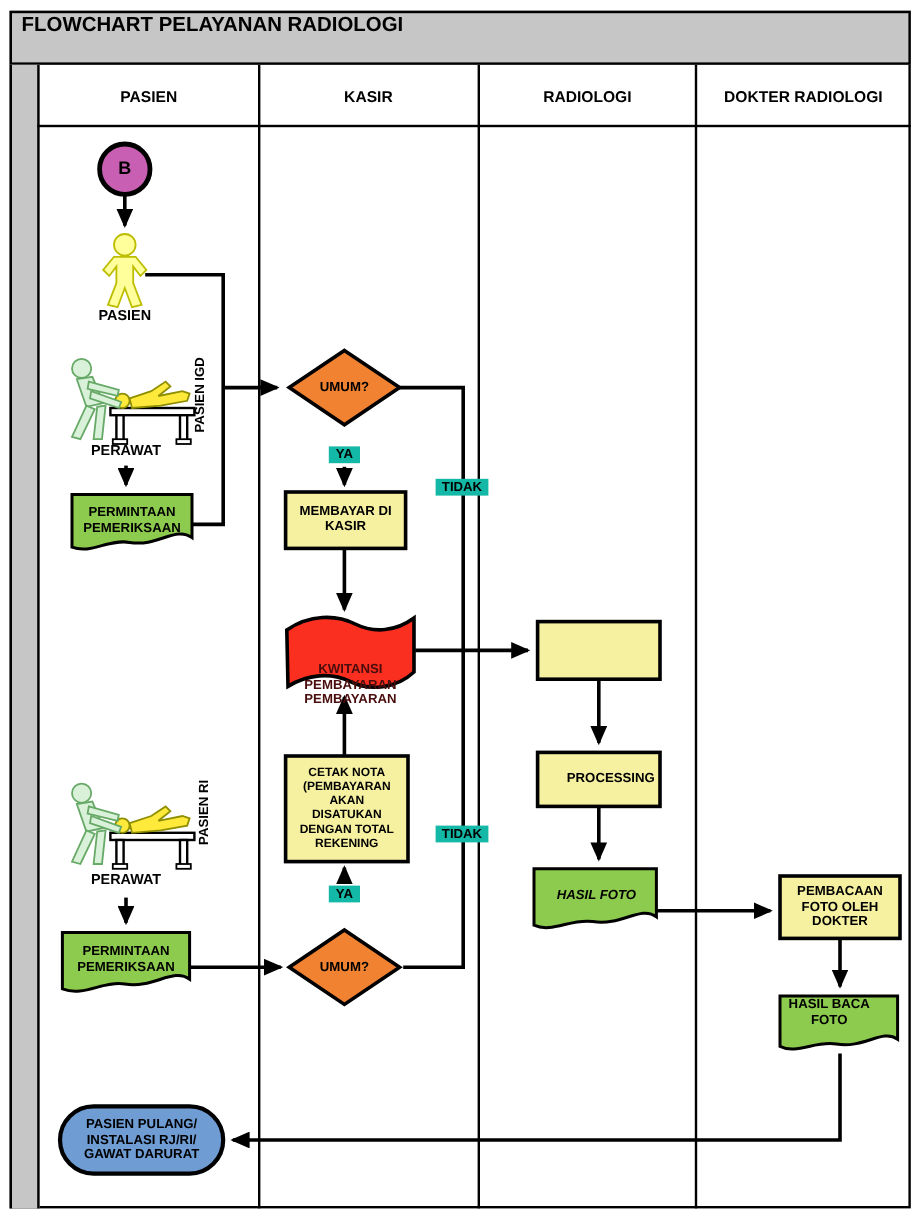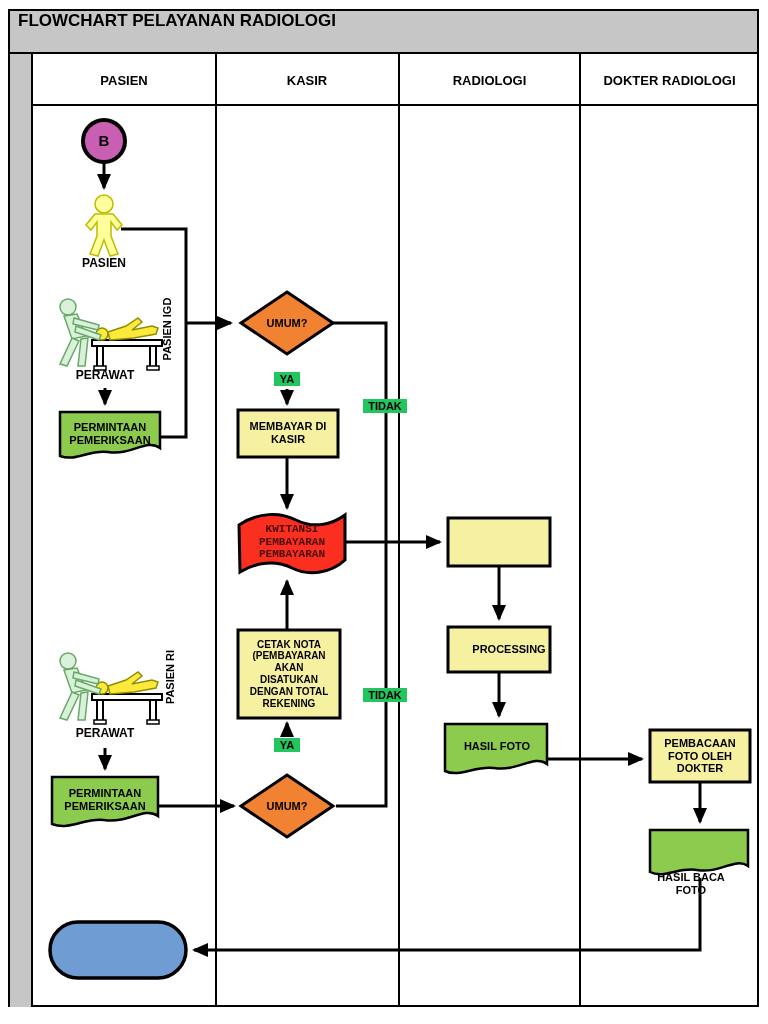--- a/index.html
+++ b/index.html
@@ -3,21 +3,21 @@
 <meta charset="utf-8">
 <style>
   html,body{margin:0;padding:0;background:#fff;}
   *{box-sizing:border-box;}
   .page{position:relative;width:768px;height:1024px;background:#fff;overflow:hidden;
         font-family:"Liberation Sans",sans-serif;font-weight:bold;color:#000;}
   .abs{position:absolute;}
   .lbl{position:absolute;display:flex;align-items:center;justify-content:center;
        text-align:center;font-weight:bold;white-space:pre-line;line-height:1.18;
        font-size:11px;pointer-events:none;}
-  .whitebg{background:#22c55e;padding:0 2px;}
+  .whitebg{background:#14b8a6;padding:0 2px;}
   .vlbl{transform:rotate(-90deg);}
   .gridline{position:absolute;background:#000;}
   #titlebar{left:8px;top:9px;width:751px;height:45px;background:#C6C6C6;
             border:2.5px solid #000;display:flex;align-items:flex-start;padding-left:8px;
             font-size:17px;}
   #outerborder{left:8px;top:9px;width:751px;height:998px;border:2.5px solid #000;}
   #leftstrip{left:8px;top:54px;width:25px;height:953px;background:#C6C6C6;
              border-left:2.5px solid #000;border-right:2px solid #000;}
   .lanehdr{position:absolute;top:60px;height:40px;display:flex;align-items:center;
            justify-content:center;font-size:13px;}
@@ -133,37 +133,40 @@
   <div class="lbl" style="left:64px;top:256px;width:80px;height:14px;font-size:12px;">PASIEN</div>
   <div class="lbl vlbl" style="left:122px;top:322px;width:90px;height:14px;">PASIEN IGD</div>
   <div class="lbl" style="left:60px;top:368px;width:90px;height:14px;font-size:12px;">PERAWAT</div>
   <div class="lbl" style="left:60px;top:416px;width:100px;height:36px;">PERMINTAAN
 PEMERIKSAAN</div>
   <div class="lbl" style="left:247px;top:315px;width:80px;height:16px;">UMUM?</div>
   <div class="lbl whitebg" style="left:274px;top:372px;width:26px;height:14px;">YA</div>
   <div class="lbl whitebg" style="left:363px;top:399px;width:44px;height:14px;">TIDAK</div>
   <div class="lbl" style="left:240px;top:413px;width:96px;height:40px;">MEMBAYAR DI
 KASIR</div>
-  <div class="lbl kwit" style="left:242px;top:518px;width:100px;height:48px;font-family:Liberation Mono, monospace;">KWITANSI
+  <div class="lbl kwit" style="left:242px;top:547px;width:100px;height:48px;">KWITANSI
 PEMBAYARAN
 PEMBAYARAN</div>
   <div class="lbl" style="left:240px;top:633px;width:98px;height:82px;font-size:10px;">CETAK NOTA
 (PEMBAYARAN
 AKAN
 DISATUKAN
 DENGAN TOTAL
 REKENING</div>
   <div class="lbl whitebg" style="left:274px;top:738px;width:26px;height:14px;">YA</div>
   <div class="lbl whitebg" style="left:363px;top:688px;width:44px;height:14px;">TIDAK</div>
   <div class="lbl" style="left:247px;top:798px;width:80px;height:16px;">UMUM?</div>
   <div class="lbl vlbl" style="left:125px;top:670px;width:90px;height:14px;">PASIEN RI</div>
   <div class="lbl" style="left:60px;top:726px;width:90px;height:14px;font-size:12px;">PERAWAT</div>
   <div class="lbl" style="left:54px;top:782px;width:102px;height:36px;">PERMINTAAN
 PEMERIKSAAN</div>
   <div class="lbl" style="left:450px;top:634px;width:118px;height:30px;">PROCESSING</div>
-  <div class="lbl" style="left:447px;top:736px;width:100px;height:20px;">HASIL FOTO</div>
+  <div class="lbl" style="left:447px;top:736px;width:100px;height:20px;font-style:italic;">HASIL FOTO</div>
   <div class="lbl" style="left:652px;top:733px;width:96px;height:46px;">PEMBACAAN
 FOTO OLEH
 DOKTER</div>
-  <div class="lbl" style="left:652px;top:868px;width:78px;height:32px;text-align:center;">HASIL BACA
+  <div class="lbl" style="left:652px;top:828px;width:78px;height:32px;text-align:center;">HASIL BACA
 FOTO</div>
+  <div class="lbl" style="left:54px;top:928px;width:128px;height:44px;">PASIEN PULANG/
+INSTALASI RJ/RI/
+GAWAT DARURAT</div>
 
 </div>
 
 </body></html>

